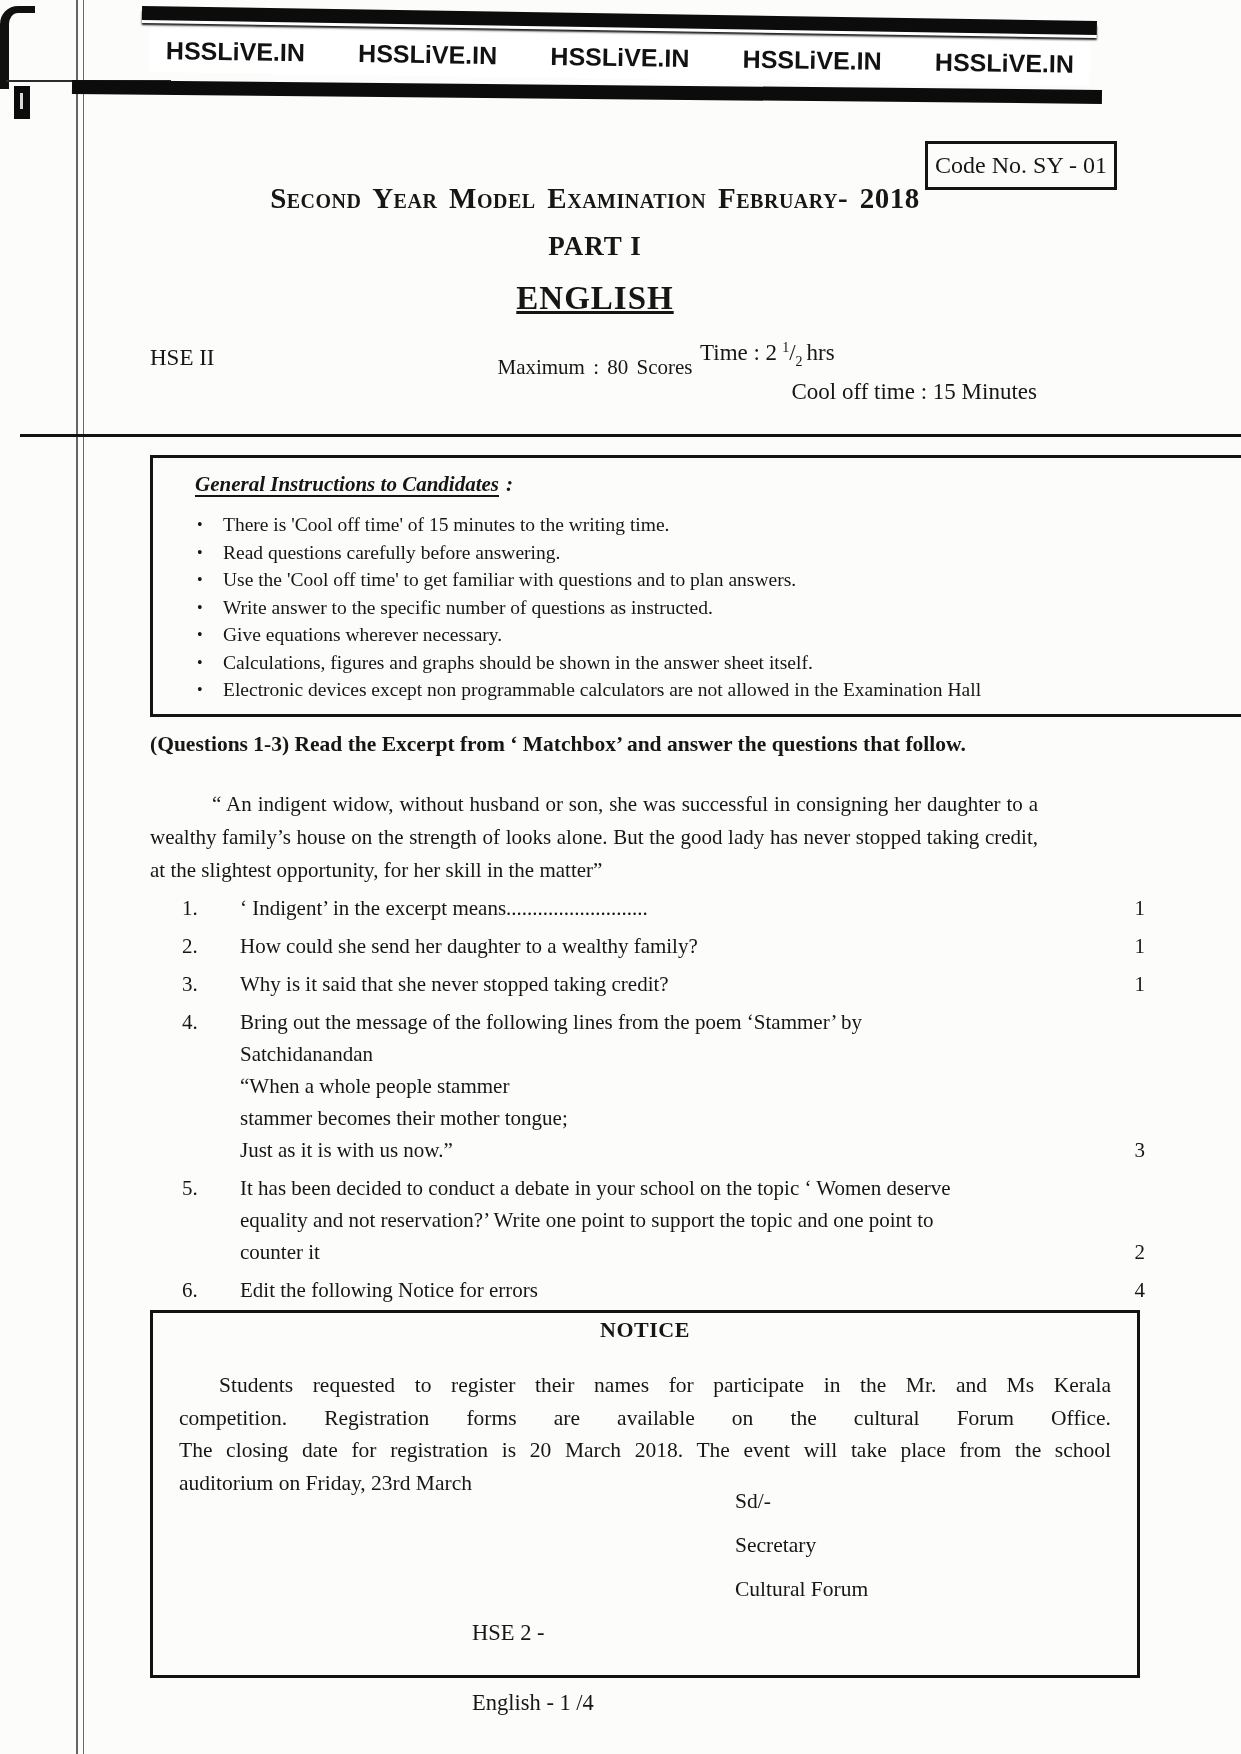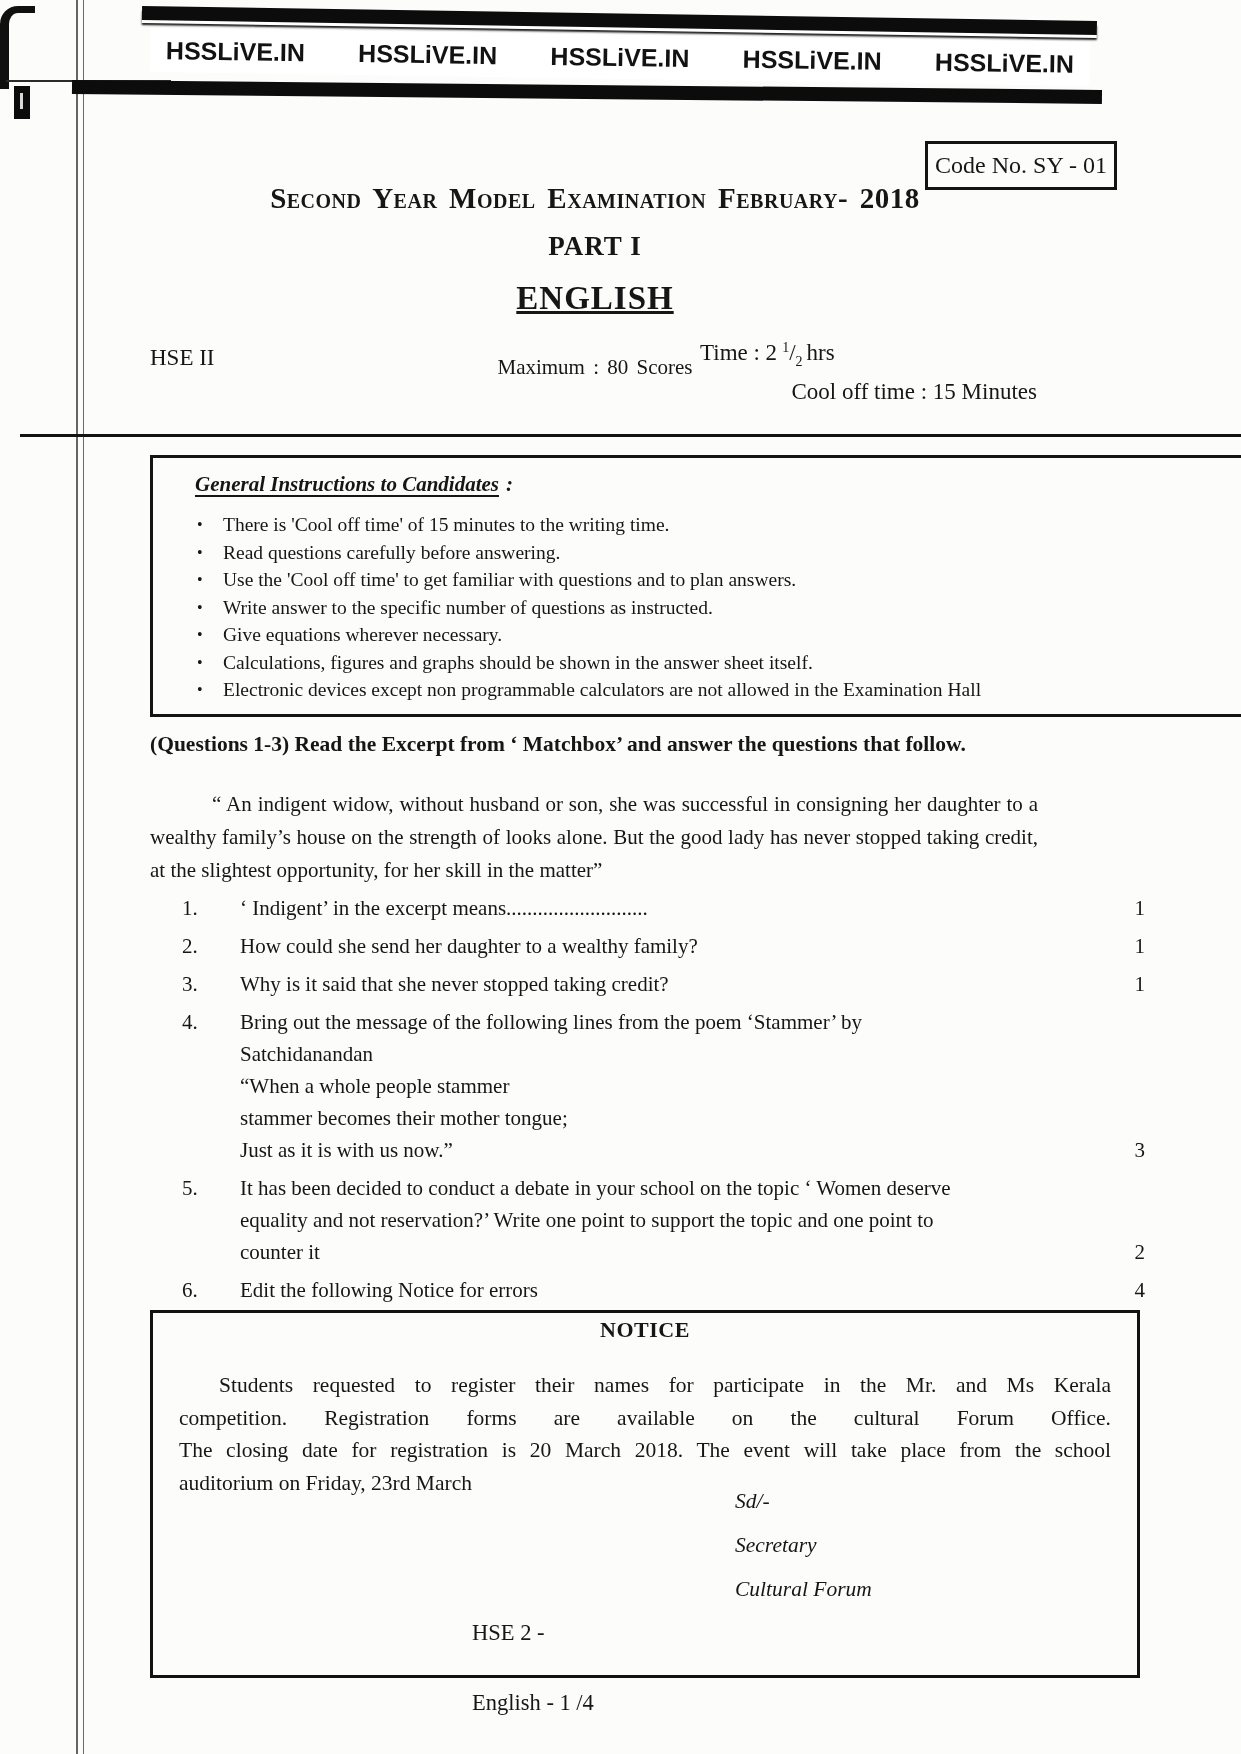--- a/index.html
+++ b/index.html
@@ -73,21 +73,21 @@
   .q-body{flex:1;line-height:32px;}
   .q-marks{width:58px;flex:none;text-align:right;align-self:flex-end;line-height:32px;}
   
   .notice-box{position:absolute;left:150px;top:1310px;width:990px;height:368px;
     border:3.5px solid #121212;box-sizing:border-box;padding:4px 26px 0 26px;}
   .notice-title{text-align:center;font-size:22px;font-weight:bold;letter-spacing:.5px;}
   .notice-body{margin-top:26px;font-size:21.5px;line-height:32.5px;}
   .notice-line{text-align:justify;text-align-last:justify;}
   .notice-line.first{text-indent:40px;}
   .notice-line.last{text-align:left;text-align-last:left;}
-  .signature{position:absolute;left:735px;top:1490px;font-size:21.5px;font-style:italic;}
+  .signature{position:absolute;left:735px;top:1490px;font-size:21.5px;}
   .signature div{margin-bottom:22px;line-height:22px;}
   
   .footer{position:absolute;left:472px;top:1620px;display:flex;gap:44px;font-size:22.5px;flex-direction:column;}
 </style>
 </head>
 <body>
 
 <div class="page">
 
   <div class="corner-artifact"></div>

